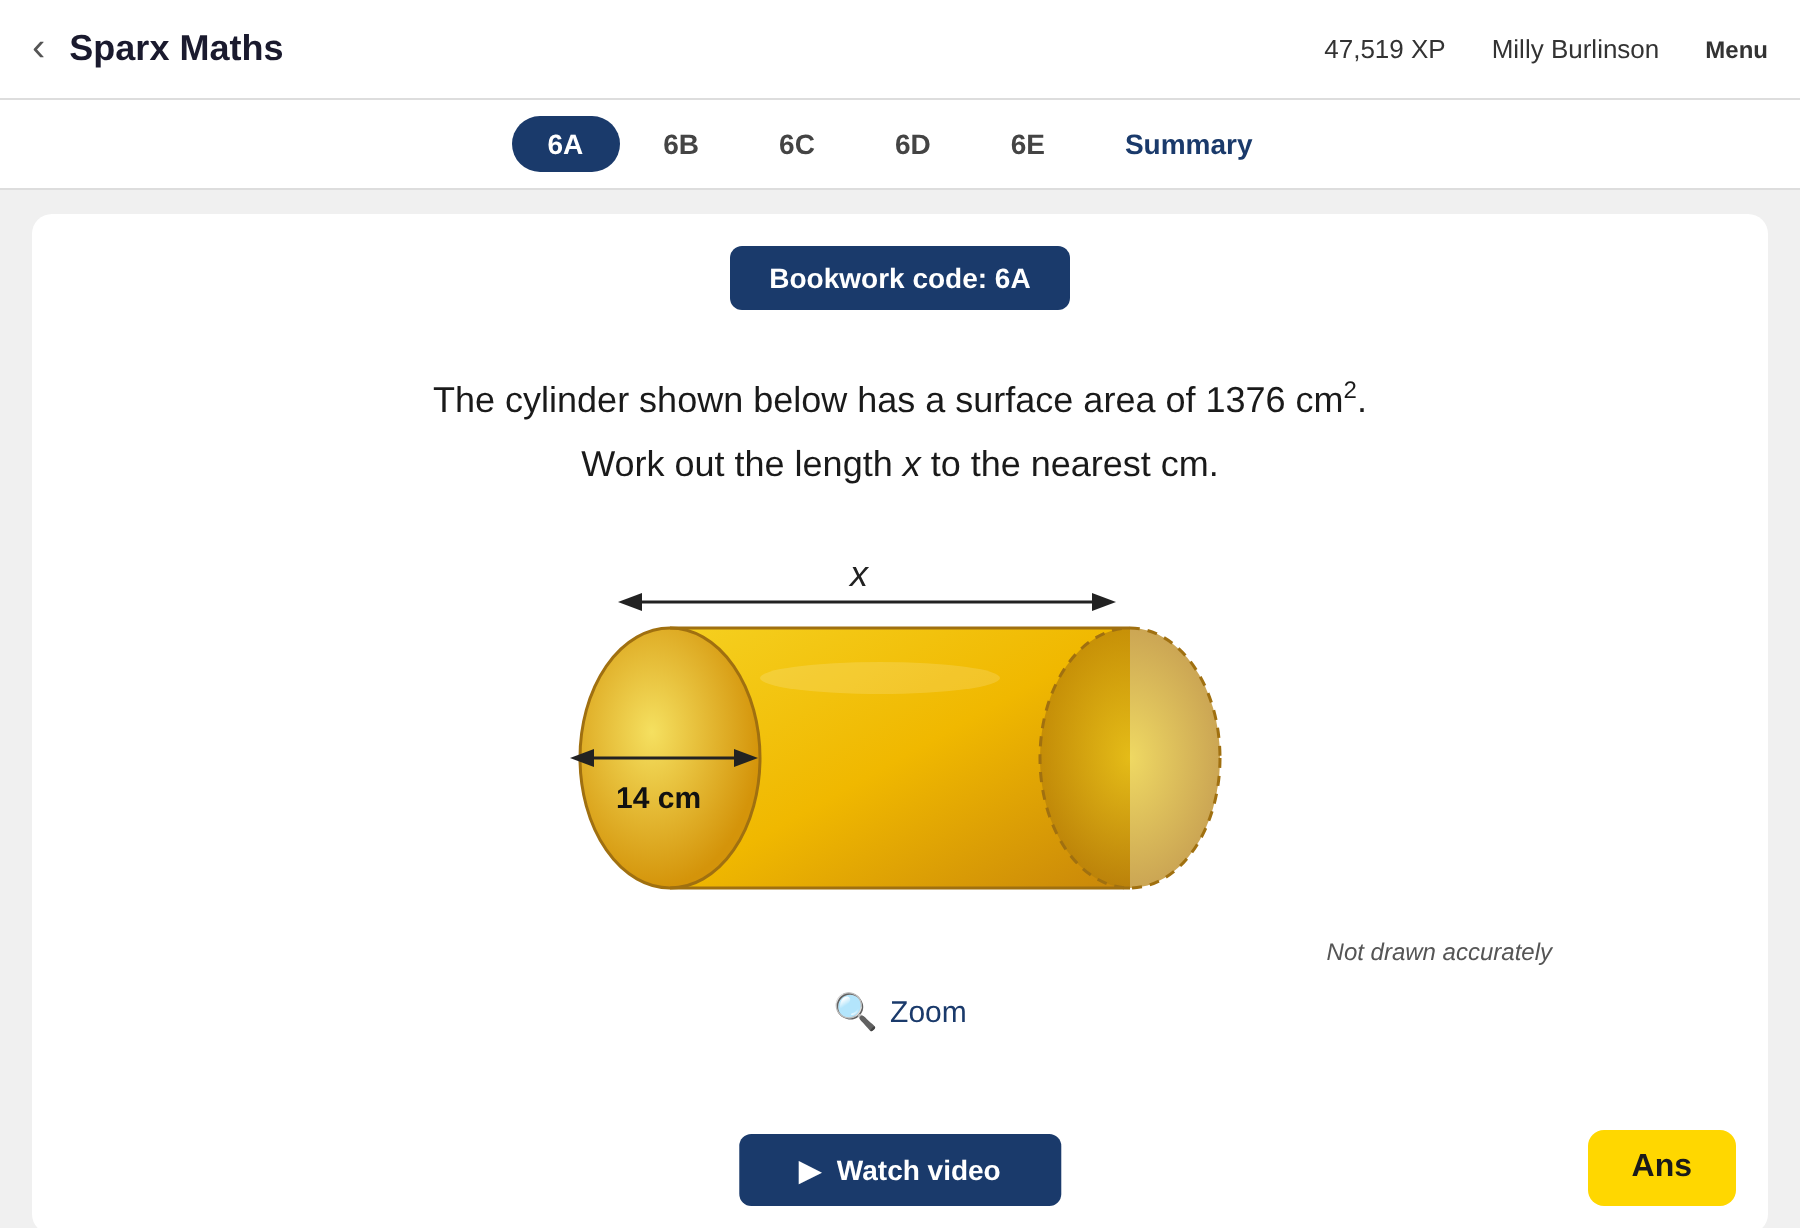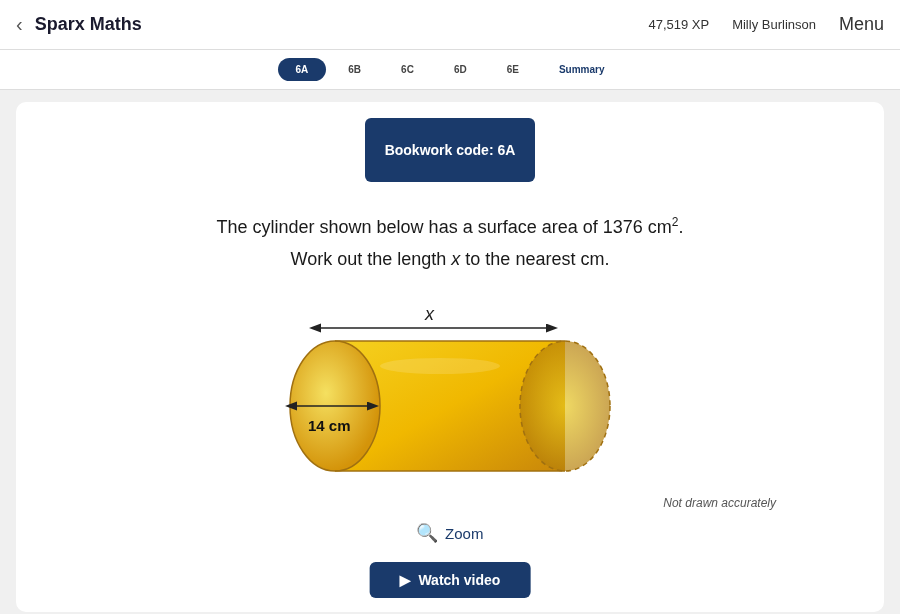--- a/index.html
+++ b/index.html
@@ -43,40 +43,40 @@
     }
     .xp-badge {
       color: #333;
       font-size: 13px;
     }
     .user-name {
       color: #333;
       font-size: 13px;
     }
     .menu-btn {
-      font-size: 18px;
-      font-weight: normal;
+      font-size: 12px;
+      font-weight: bold;
       color: #333;
       cursor: pointer;
     }
 
     
     .tab-bar {
       background: white;
       display: flex;
       align-items: center;
       justify-content: center;
       gap: 4px;
       padding: 8px 0;
       border-bottom: 1px solid #ddd;
     }
     .tab {
       padding: 6px 18px;
       border-radius: 20px;
-      font-size: 10px;
+      font-size: 14px;
       font-weight: 600;
       cursor: pointer;
       color: #444;
       background: transparent;
     }
     .tab.active {
       background: #1a3a6b;
       color: white;
     }
     .tab.summary {
@@ -98,21 +98,21 @@
     .top-row {
       display: flex;
       align-items: center;
       justify-content: center;
       gap: 20px;
       margin-bottom: 18px;
     }
     .bookwork-code {
       background: #1a3a6b;
       color: white;
-      padding: 24px 20px;
+      padding: 8px 20px;
       border-radius: 6px;
       font-size: 14px;
       font-weight: 600;
     }
     .calculator-info {
       display: flex;
       align-items: center;
       gap: 8px;
     }
     .calc-icon {
@@ -338,13 +338,14 @@
       <span class="zoom-icon">🔍</span>
       <span>Zoom</span>
     </div>
   </div>
 
   <div class="watch-video-btn">
     <span>▶</span>
     <span>Watch video</span>
   </div>
 
+  <div class="ans-btn">Ans</div>
 </div>
 
 </body></html>

